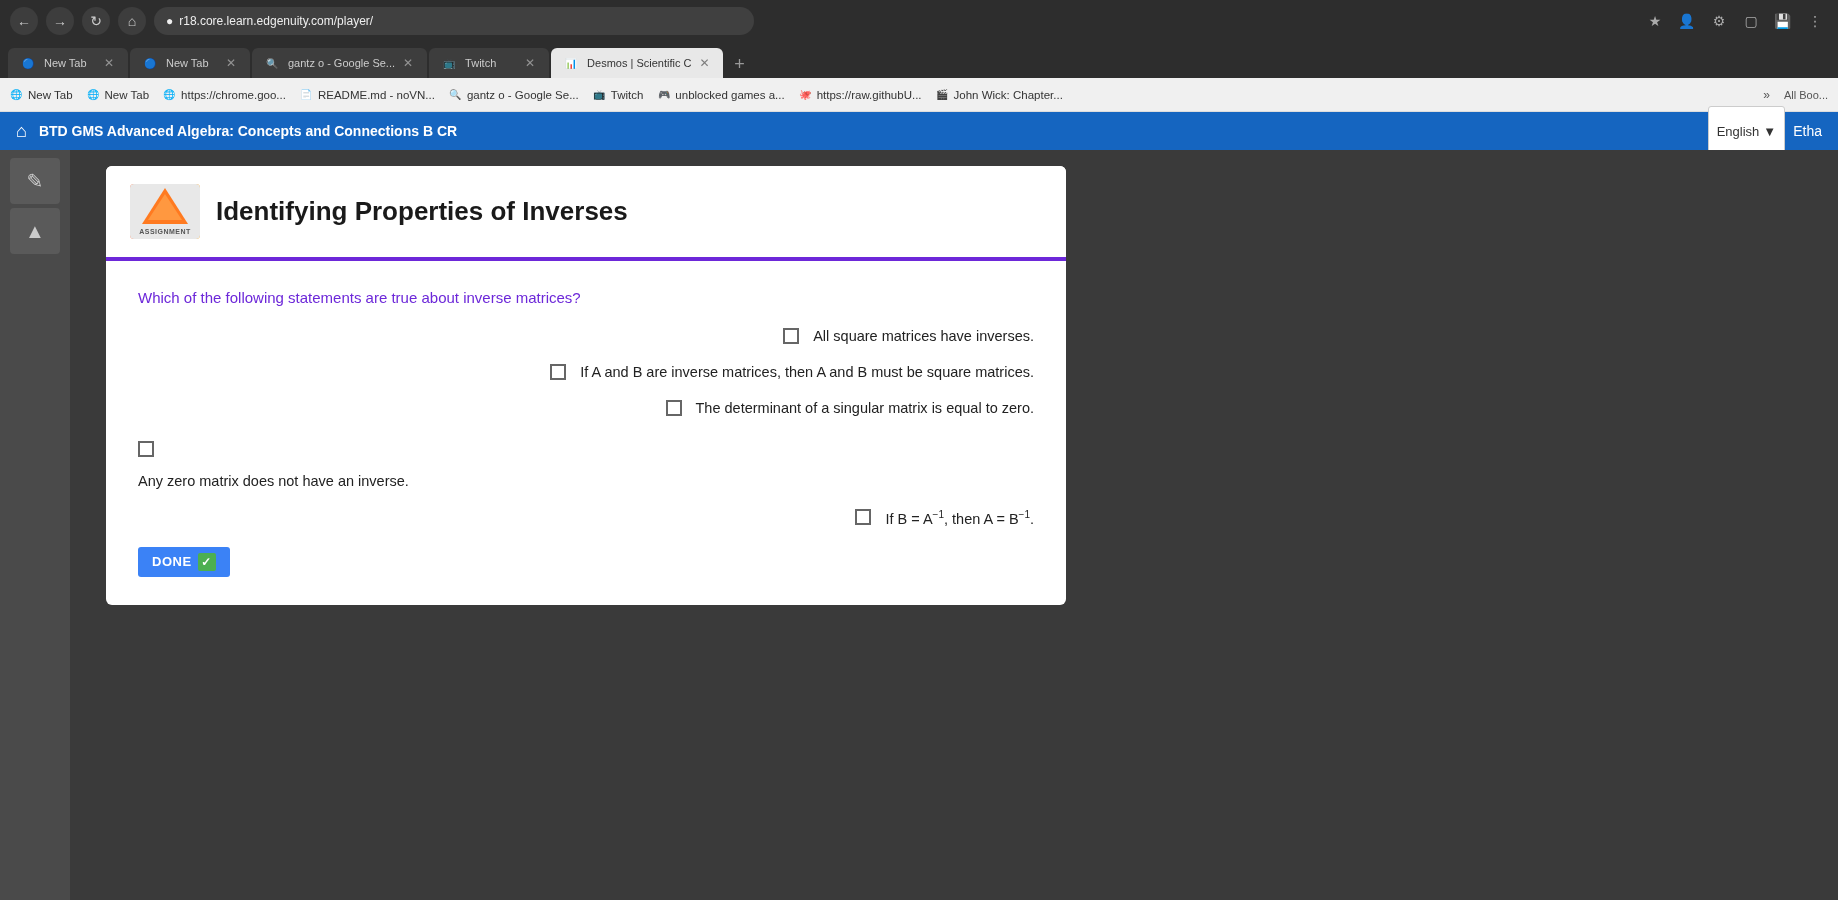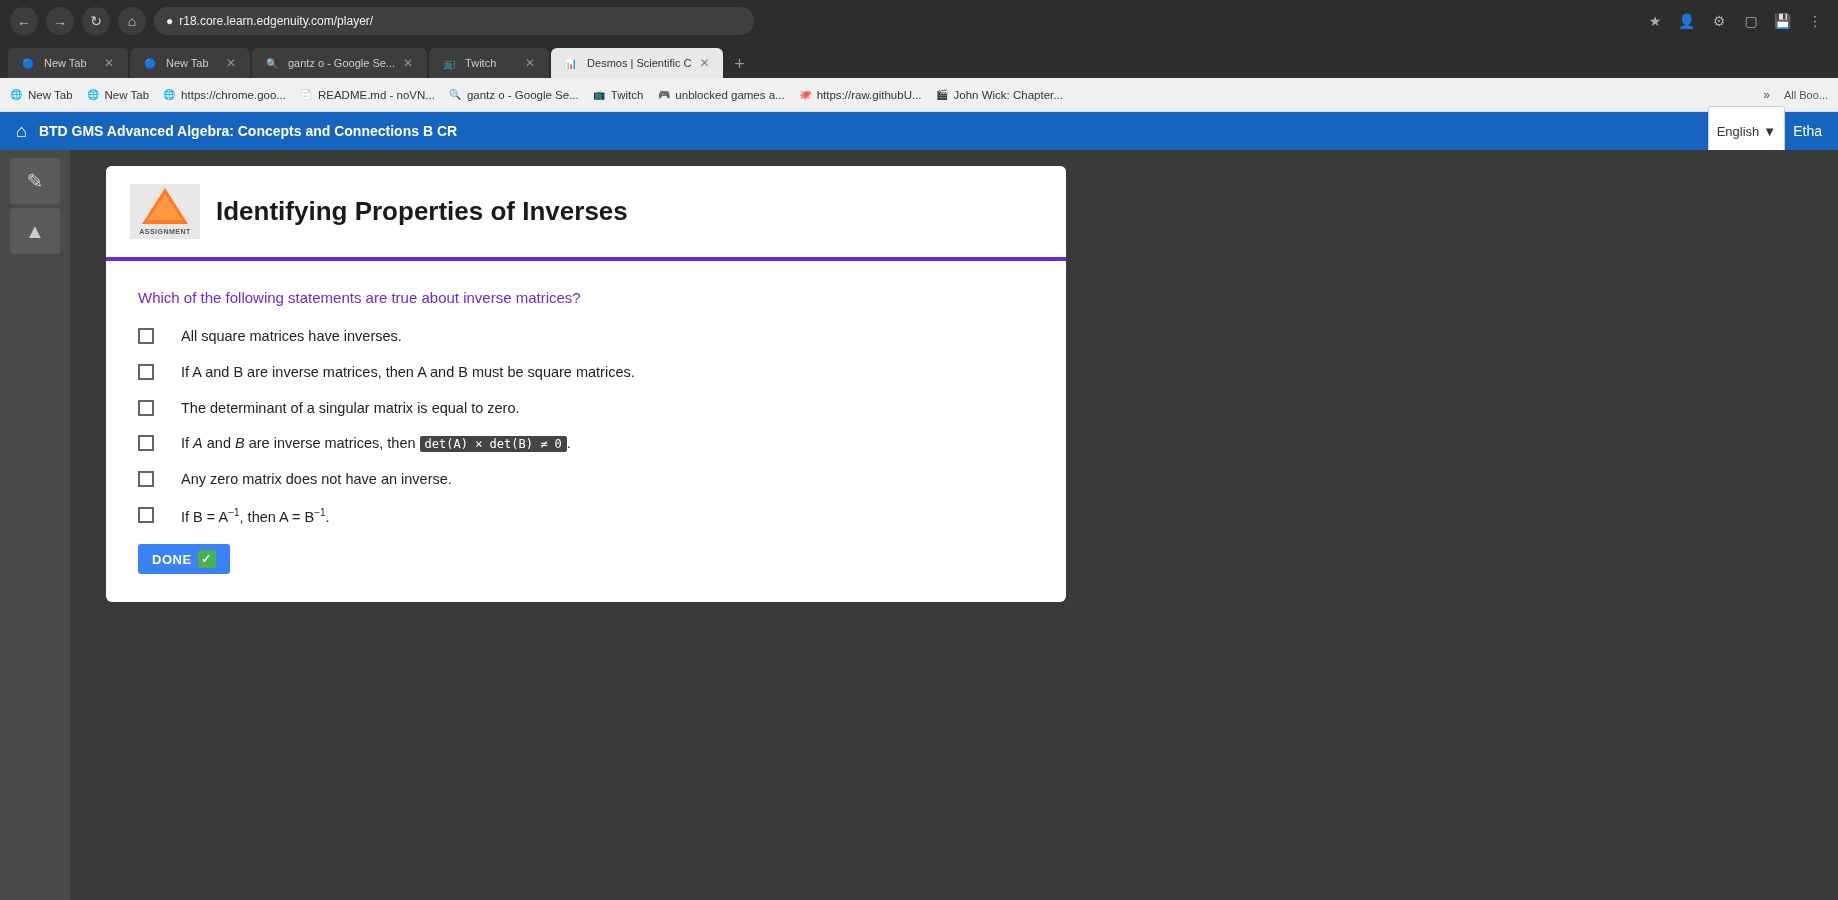--- a/index.html
+++ b/index.html
@@ -203,21 +203,22 @@
     .options-list {
       list-style: none;
       display: flex;
       flex-direction: column;
       gap: 14px;
     }
 
     .option-item {
       display: flex;
       align-items: flex-start;
-      gap: 27px;
+      gap: 14px;
+      justify-content: flex-end;
     }
 
     .option-checkbox {
       width: 16px; height: 16px;
       border: 2px solid #666;
       flex-shrink: 0;
       margin-top: 2px;
       cursor: pointer;
     }
 
@@ -392,25 +393,21 @@
             <span class="option-text">All square matrices have inverses.</span>
           </li>
           <li class="option-item">
             <div class="option-checkbox"></div>
             <span class="option-text">If A and B are inverse matrices, then A and B must be square matrices.</span>
           </li>
           <li class="option-item">
             <div class="option-checkbox"></div>
             <span class="option-text">The determinant of a singular matrix is equal to zero.</span>
           </li>
-          <li class="option-item">
-            <div class="option-checkbox"></div>
-            <span class="option-text">If <i>A</i> and <i>B</i> are inverse matrices, then <span style="font-size:12px;background:#444;color:white;padding:1px 5px;border-radius:2px;font-family:monospace;">det(A) × det(B) ≠ 0</span>.</span>
-          </li>
-          <li class="option-item" style="">
+          <li class="option-item" style="margin-top:6px;flex-direction:column;">
             <div class="option-checkbox"></div>
             <span class="option-text">Any zero matrix does not have an inverse.</span>
           </li>
           <li class="option-item">
             <div class="option-checkbox"></div>
             <span class="option-text">If B = A<sup>−1</sup>, then A = B<sup>−1</sup>.</span>
           </li>
         </ul>
 
         <button class="done-btn">

